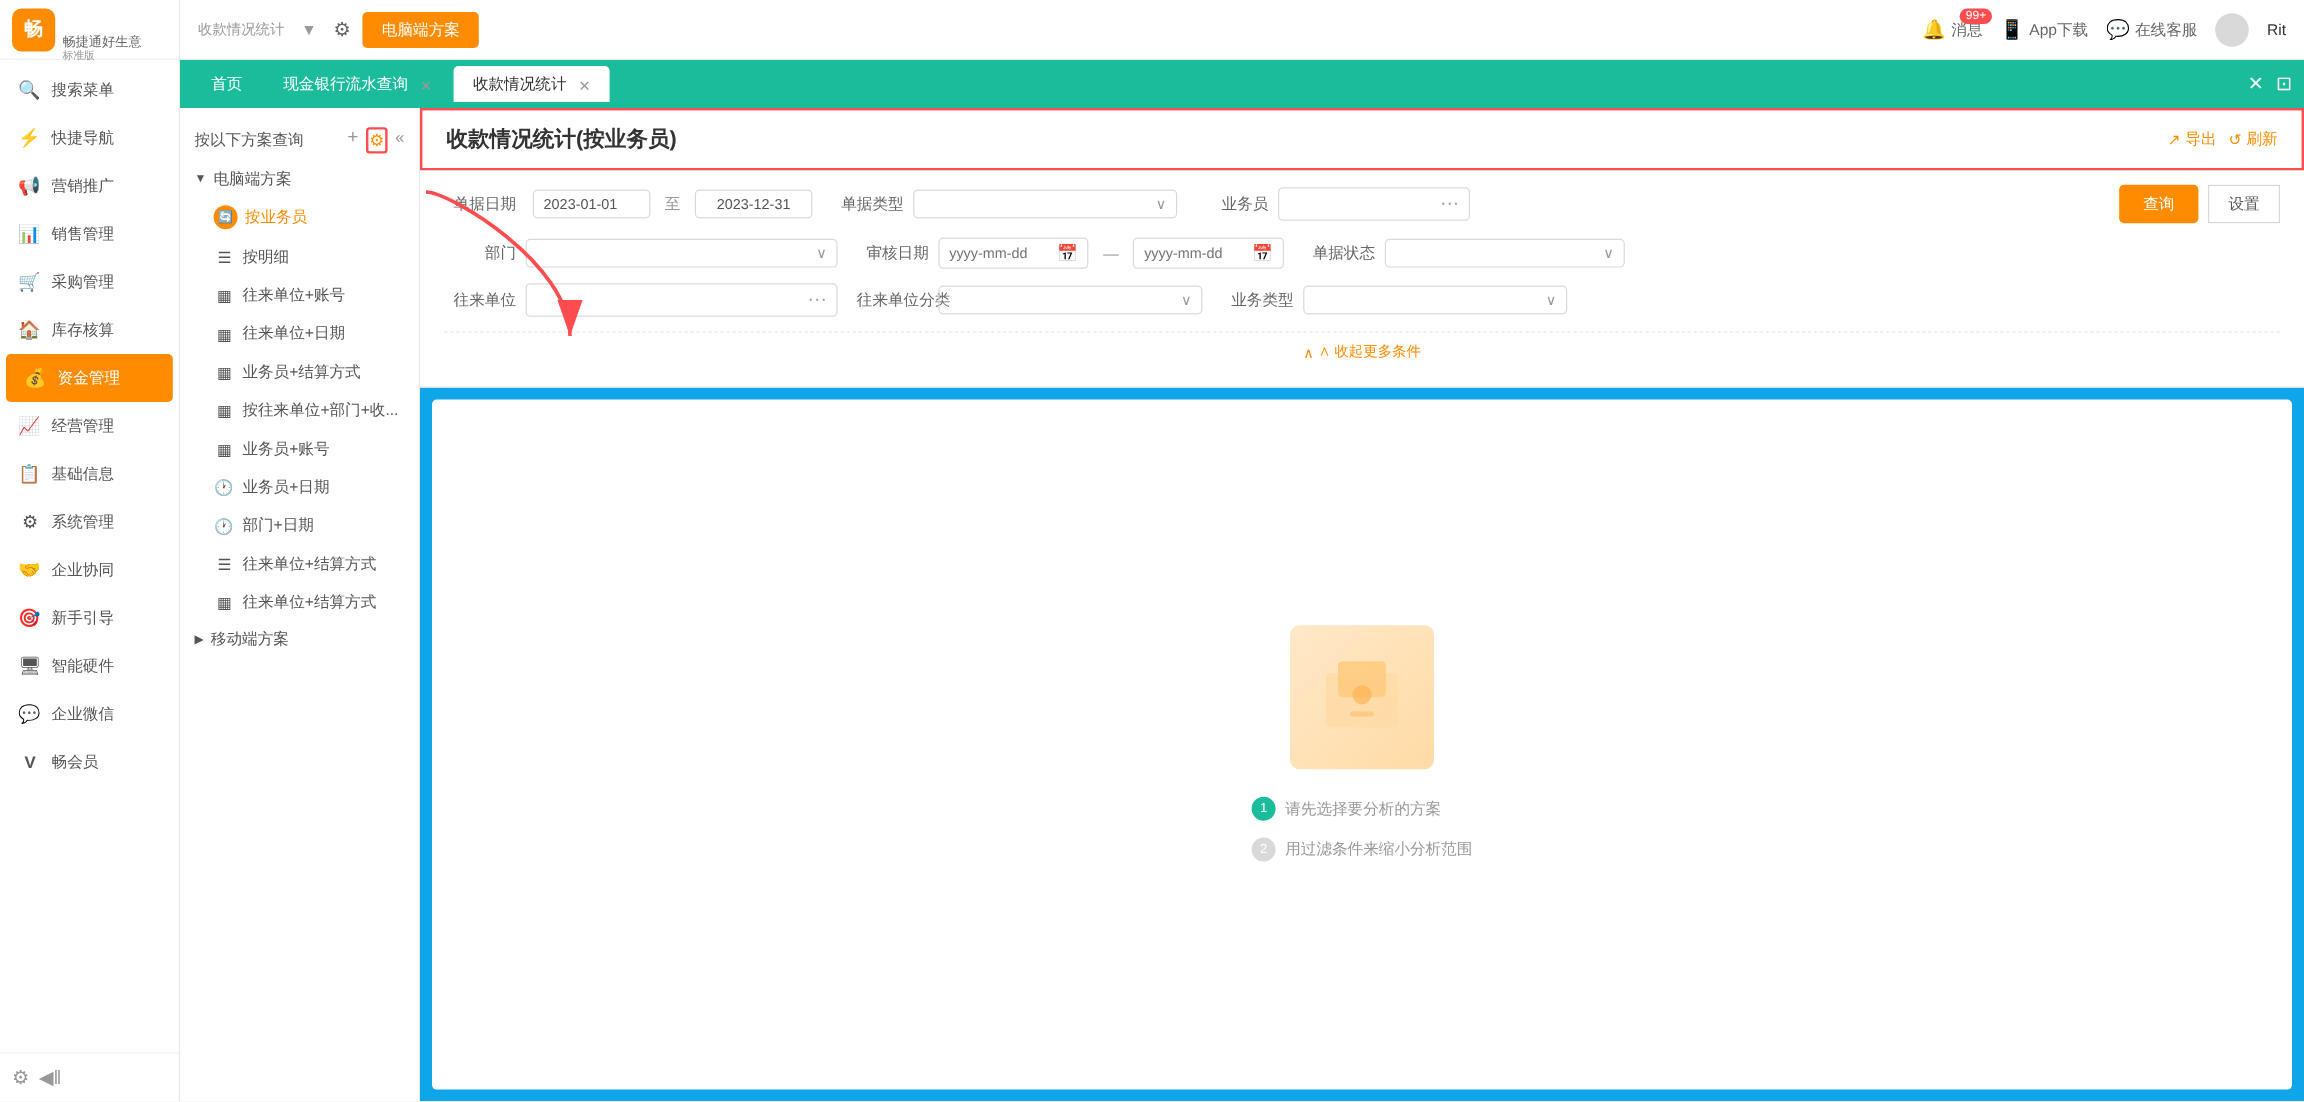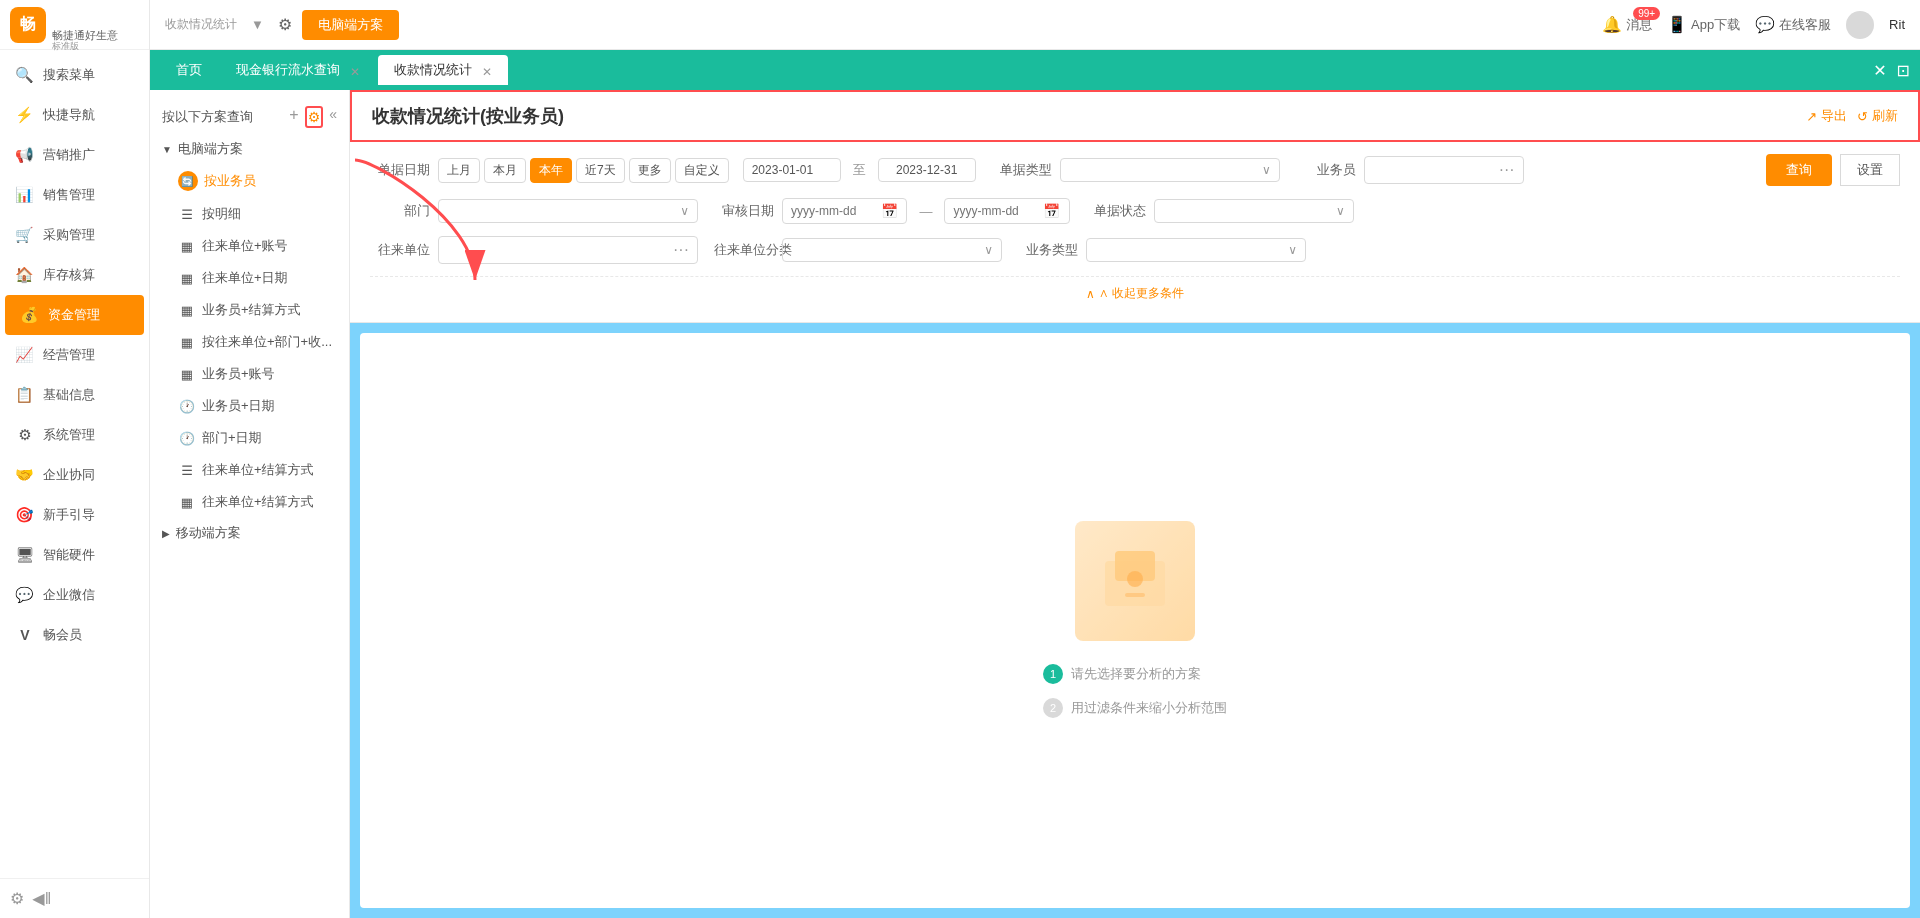--- a/index.html
+++ b/index.html
@@ -53,21 +53,21 @@
     .panel-header-icons span { cursor: pointer; font-size: 14px; }
     .scheme-group { padding: 0 }
     .scheme-group-header { display: flex; align-items: center; padding: 6px 12px; color: #555; font-size: 13px; cursor: pointer; }
     .scheme-group-header .arrow { margin-right: 6px; font-size: 10px; }
     .scheme-item { display: flex; align-items: center; padding: 7px 12px 7px 28px; cursor: pointer; color: #555; font-size: 13px; }
     .scheme-item.active { color: #ff8c00; }
     .scheme-item .item-icon { width: 18px; height: 18px; margin-right: 6px; display: flex; align-items: center; justify-content: center; font-size: 13px; }
     .active-indicator { width: 20px; height: 20px; background: #ff8c00; border-radius: 50%; display: flex; align-items: center; justify-content: center; color: white; font-size: 10px; margin-right: 6px; }
 
     
-    .right-panel { flex: 1; display: flex; flex-direction: column; overflow: hidden; background: #7dd3fc; }
+    .right-panel { flex: 1; display: flex; flex-direction: column; overflow: hidden; background: #0ea5e9; }
 
     
     .page-header { background: #fff; padding: 12px 20px; display: flex; align-items: center; border-bottom: 1px solid #e8e8e8; border: 2px solid #ff4d4f; margin: 0; }
     .page-title { font-size: 18px; font-weight: bold; color: #333; }
     .page-header-actions { margin-left: auto; display: flex; gap: 10px; }
     .export-btn { color: #ff8c00; background: none; border: none; cursor: pointer; font-size: 13px; display: flex; align-items: center; gap: 4px; }
     .refresh-btn { color: #ff8c00; background: none; border: none; cursor: pointer; font-size: 13px; display: flex; align-items: center; gap: 4px; }
 
     
     .filter-area { background: #fff; padding: 12px 20px; border-bottom: 1px solid #e8e8e8; }
@@ -311,28 +311,20 @@
             <span>刷新</span>
           </button>
         </div>
       </div>
 
       <div class="filter-area">
 
         <div class="filter-row">
           <div class="filter-item">
             <span class="filter-label">单据日期</span>
-            <div class="date-range-btns">
-              <button class="date-btn">上月</button>
-              <button class="date-btn">本月</button>
-              <button class="date-btn active">本年</button>
-              <button class="date-btn">近7天</button>
-              <button class="date-btn">更多</button>
-              <button class="date-btn">自定义</button>
-            </div>
             <div class="input-with-icon" style="margin-left:6px;">
               <input type="text" style="width: 80px;" value="2023-01-01">
             </div>
             <span class="date-dash">至</span>
             <div class="input-with-icon">
               <input type="text" style="width: 80px; text-align: center;" value="2023-12-31">
             </div>
           </div>
 
           <div class="filter-item">

